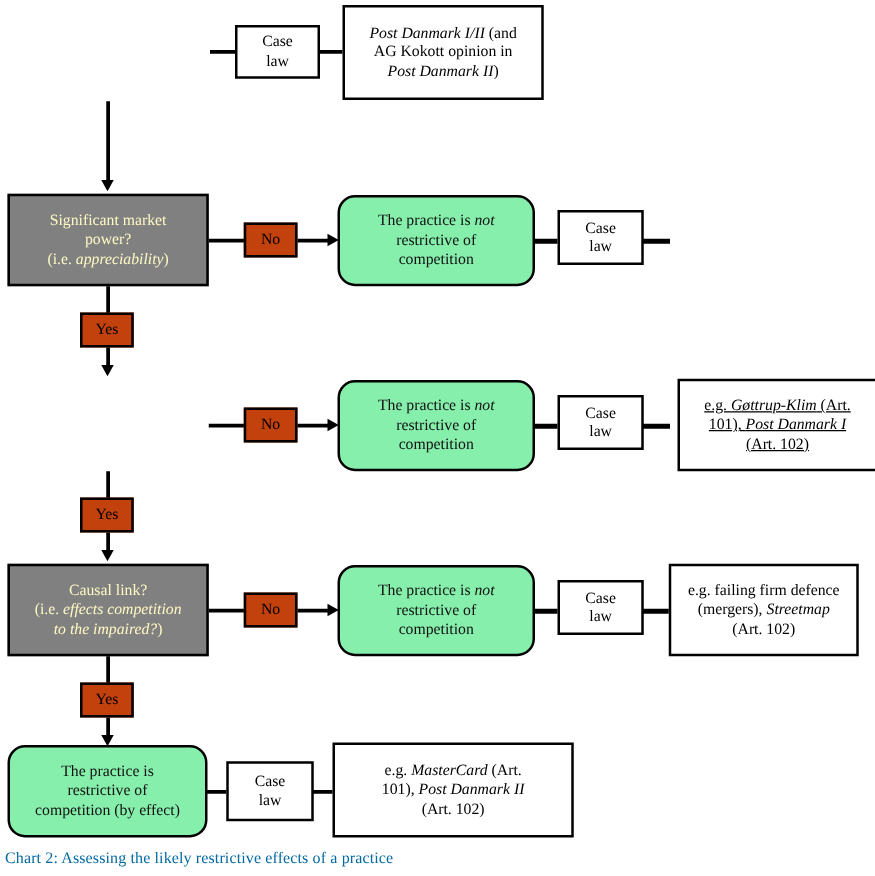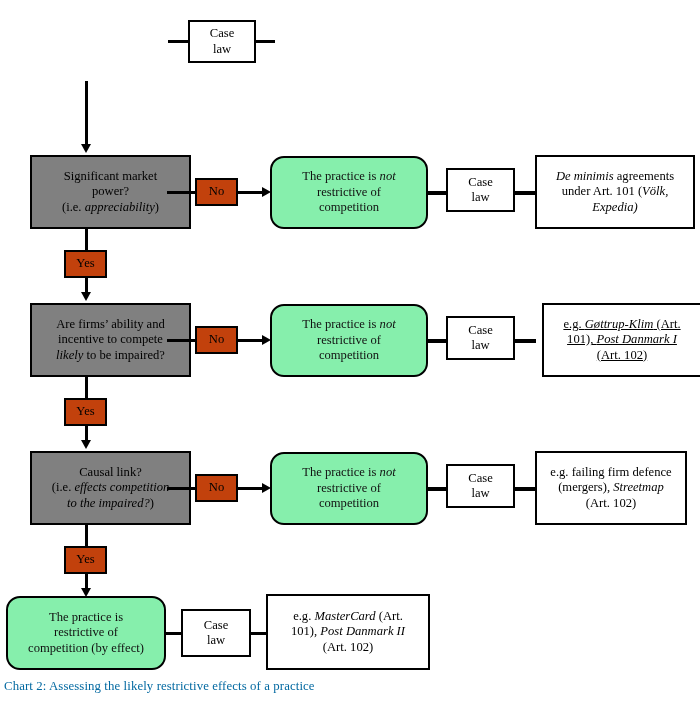--- a/index.html
+++ b/index.html
@@ -47,23 +47,22 @@
     background: #262626;
     color: #ffffff;
     font-weight: bold;
     font-size: 12.6px;
     border-color: #000000;
   }
 
   
   .node.grey-dark {
     background: #808080;
-    color: #000000;
-    font-size: 12.6px;
-    margin-left: 24px;
+    color: #fef9c3;
+    font-size: 12.6px;
   }
 
   
   .node.grey-round {
     background: #86efac;
     color: #111111;
     font-size: 12.6px;
     border-radius: 14px;
   }
 
@@ -130,20 +129,25 @@
 
   <div class="conn h" style="left:168px; top:40px; width:21px;"></div>
 
   <div class="node caselaw" style="left:188px; top:20px; width:68px; height:43px;">
     <span class="txt">Case
 law</span>
   </div>
 
   <div class="conn h" style="left:255px; top:40px; width:20px;"></div>
 
+  <div class="node cite" style="left:274px; top:4px; width:161px; height:76px;">
+    <span class="txt"><span class="it"><span class="it">Post Danmark I</span>/II</span> (and
+AG Kokott opinion in
+<span class="it"><span class="it">Post Danmark I</span>I</span>)</span>
+  </div>
 
   <div class="conn v" style="left:85px; top:81px; height:64px;"></div>
   <div class="arrowhead down" style="left:80.5px; top:144px;"></div>
 
   <div class="node grey-dark" style="left:6px; top:155px; width:161px; height:74px;">
     <span class="txt">Significant market
 power?
 (i.e. <span class="it">appreciability</span>)</span>
   </div>
 
@@ -164,38 +168,28 @@
 
   <div class="conn h" style="left:427px; top:191px; width:21px; height:3.5px;"></div>
 
   <div class="node caselaw" style="left:446px; top:168px; width:69px; height:44px;">
     <span class="txt">Case
 law</span>
   </div>
 
   <div class="conn h" style="left:514px; top:191px; width:22px; height:3.5px;"></div>
 
-  <div class="node cite" style="left:535px; top:155px; width:160px; height:74px;">
-    <span class="txt"><span class="it">De minimis</span> agreements
-under Art. 101 (<span class="it">Völk,</span>
-<span class="it">Expedia)</span></span>
-  </div>
 
   <div class="conn v" style="left:85px; top:229px; height:22px;"></div>
   <div class="node label-box" style="left:64px; top:250px; width:43px; height:28px;">
     <span class="txt">Yes</span>
   </div>
   <div class="conn v" style="left:85px; top:278px; height:16px;"></div>
   <div class="arrowhead down" style="left:80.5px; top:292px;"></div>
 
-  <div class="node grey-dark" style="left:6px; top:303px; width:161px; height:74px;">
-    <span class="txt">Are firms’ ability and
-incentive to compete
-<span class="it">likely</span> to be impaired?</span>
-  </div>
 
   <div class="conn h" style="left:167px; top:339px; width:29px;"></div>
 
   <div class="node label-box" style="left:195px; top:326px; width:43px; height:28px;">
     <span class="txt">No</span>
   </div>
 
   <div class="conn h" style="left:238px; top:339px; width:26px;"></div>
   <div class="arrowhead right" style="left:262px; top:334.5px;"></div>
 
@@ -278,21 +272,21 @@
 
   <div class="conn h" style="left:165px; top:632px; width:18px;"></div>
 
   <div class="node caselaw" style="left:181px; top:609px; width:70px; height:48px;">
     <span class="txt">Case
 law</span>
   </div>
 
   <div class="conn h" style="left:250px; top:632px; width:18px;"></div>
 
-  <div class="node cite" style="left:266px; top:594px; width:164px; height:76px;">
+  <div class="node cite" style="left:266px; top:594px; width:193px; height:76px;">
     <span class="txt">e.g. <span class="it">MasterCard</span> (Art.
 101), <span class="it"><span class="it">Post Danmark I</span>I</span>
 (Art. 102)</span>
   </div>
 
 </div>
 
 <div id="caption">Chart 2: Assessing the likely restrictive effects of a practice</div>
 
 </body></html>

